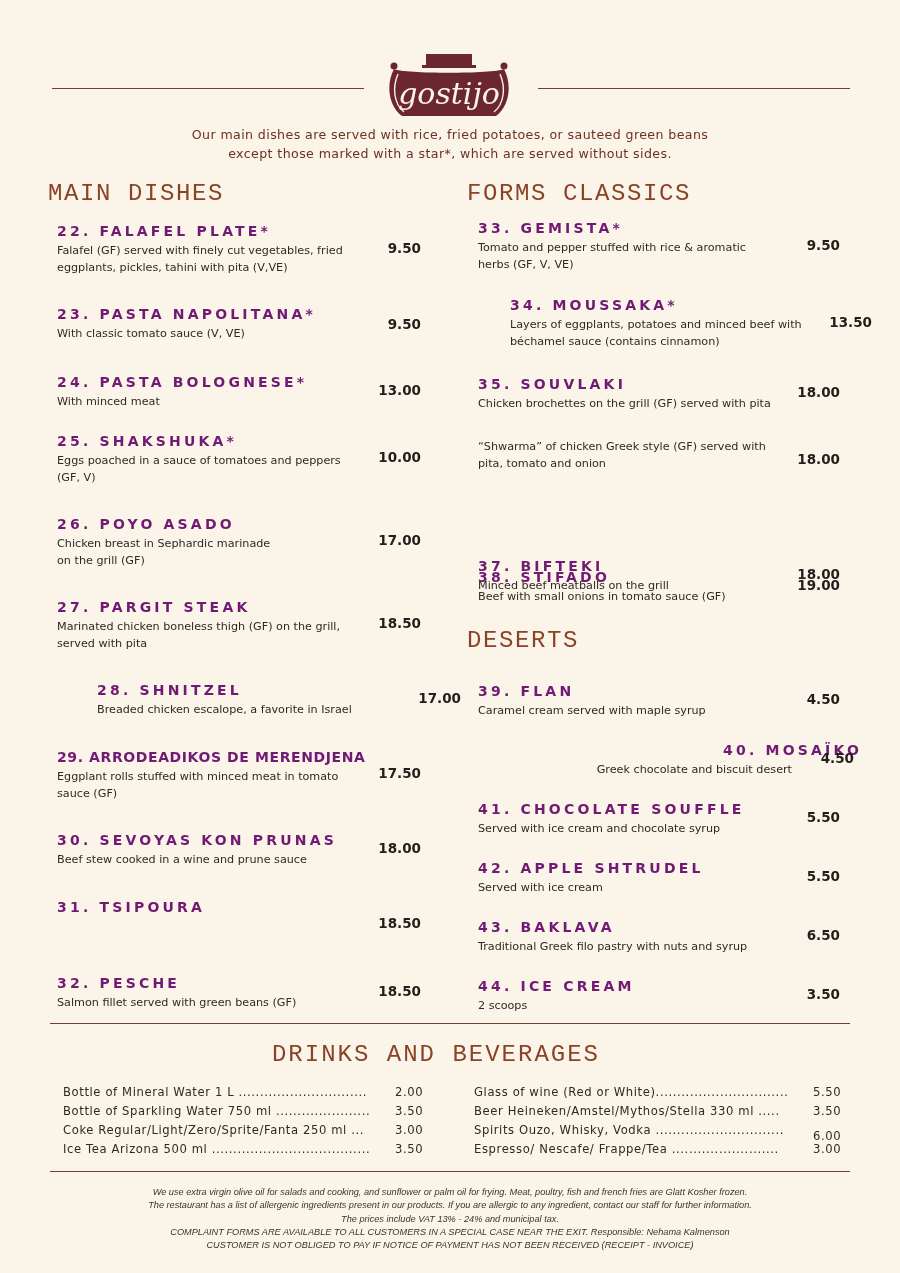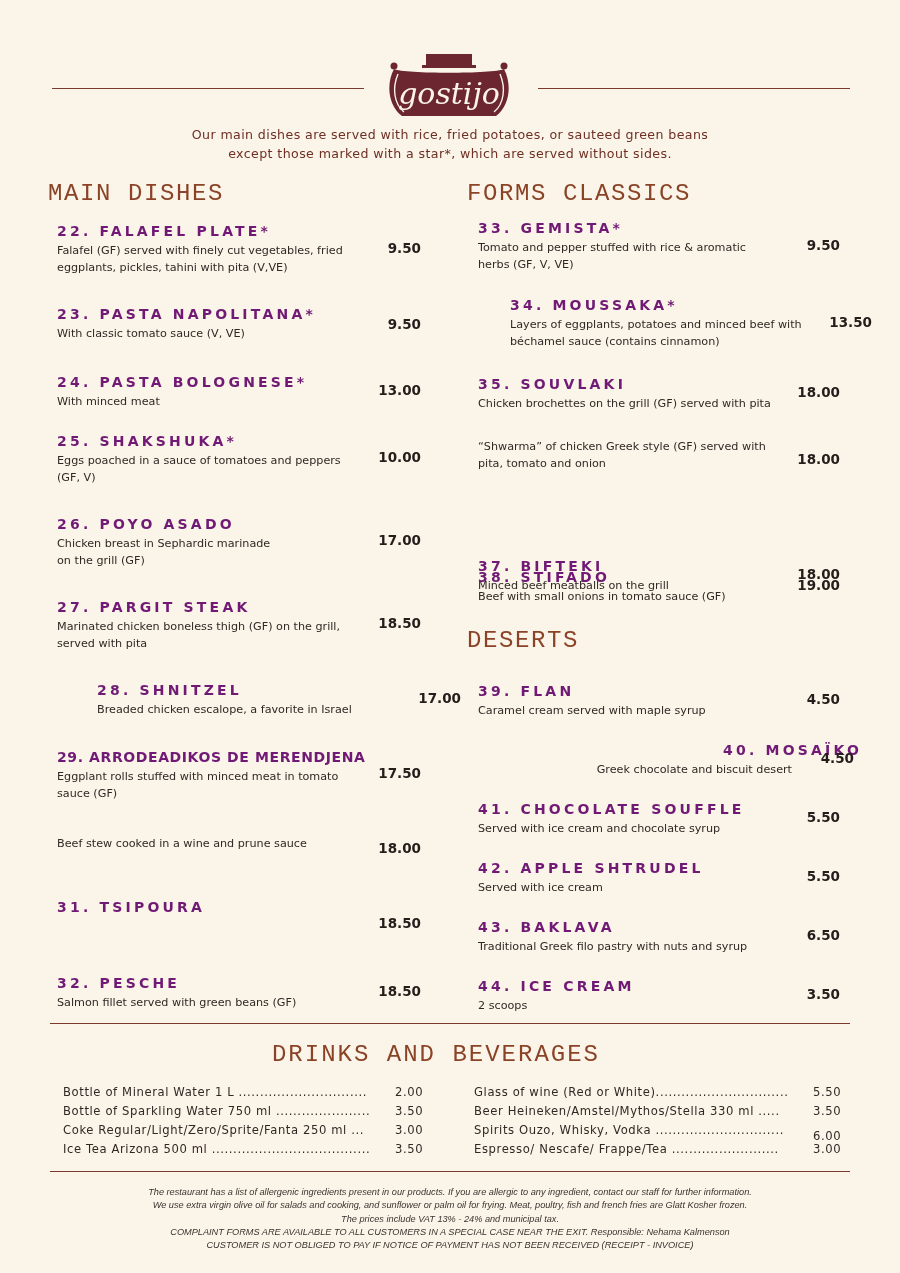--- a/index.html
+++ b/index.html
@@ -86,20 +86,21 @@
   <div class="name">28. SHNITZEL</div>
   <div class="desc">Breaded chicken escalope, a favorite in Israel</div>
   <div class="price" style="top:8px; right:6px;">17.00</div>
 </div>
 <div class="item" style="left:57px; top:749px;">
   <div class="name tight">29. ARRODEADIKOS DE MERENDJENA</div>
   <div class="desc">Eggplant rolls stuffed with minced meat in tomato sauce (GF)</div>
   <div class="price" style="top:16px; right:6px;">17.50</div>
 </div>
 <div class="item" style="left:57px; top:832px;">
+  <div class="name">30. SEVOYAS KON PRUNAS</div>
   <div class="desc">Beef stew cooked in a wine and prune sauce</div>
   <div class="price" style="top:8px; right:6px;">18.00</div>
 </div>
 <div class="item" style="left:57px; top:899px;">
   <div class="name">31. TSIPOURA</div>
   <div class="price" style="top:16px; right:6px;">18.50</div>
 </div>
 <div class="item" style="left:57px; top:975px;">
   <div class="name">32. PESCHE</div>
   <div class="desc">Salmon fillet served with green beans (GF)</div>
@@ -181,18 +182,18 @@
 <div class="drink" style="left:63px; top:1142px;"><span>Ice Tea Arizona 500 ml .....................................</span><span style="position:absolute; left:332px;">3.50</span></div>
 
 <div class="drink" style="left:474px; top:1085px;"><span>Glass of wine (Red or White)...............................</span><span style="position:absolute; left:339px;">5.50</span></div>
 <div class="drink" style="left:474px; top:1104px;"><span>Beer Heineken/Amstel/Mythos/Stella 330 ml .....</span><span style="position:absolute; left:339px;">3.50</span></div>
 <div class="drink" style="left:474px; top:1123px;"><span>Spirits Ouzo, Whisky, Vodka ..............................</span><span style="position:absolute; left:339px;margin-top:6px;">6.00</span></div>
 <div class="drink" style="left:474px; top:1142px;"><span>Espresso/ Nescafe/ Frappe/Tea .........................</span><span style="position:absolute; left:339px;">3.00</span></div>
 
 <div class="hr-line" style="left:50px; top:1171px; width:800px;"></div>
 
 <div class="footer" style="top:1186px;">
+  <div>We use extra virgin olive oil for salads and cooking, and sunflower or palm oil for frying. Meat, poultry, fish and french fries are Glatt Kosher frozen.</div>
   <div>The restaurant has a list of allergenic ingredients present in our products. If you are allergic to any ingredient, contact our staff for further information.</div>
-  <div>We use extra virgin olive oil for salads and cooking, and sunflower or palm oil for frying. Meat, poultry, fish and french fries are Glatt Kosher frozen.</div>
   <div>The prices include VAT 13% - 24% and municipal tax.</div>
   <div>COMPLAINT FORMS ARE AVAILABLE TO ALL CUSTOMERS IN A SPECIAL CASE NEAR THE EXIT. Responsible: Nehama Kalmenson</div>
   <div>CUSTOMER IS NOT OBLIGED TO PAY IF NOTICE OF PAYMENT HAS NOT BEEN RECEIVED (RECEIPT - INVOICE)</div>
 </div>
 
 </body></html>

